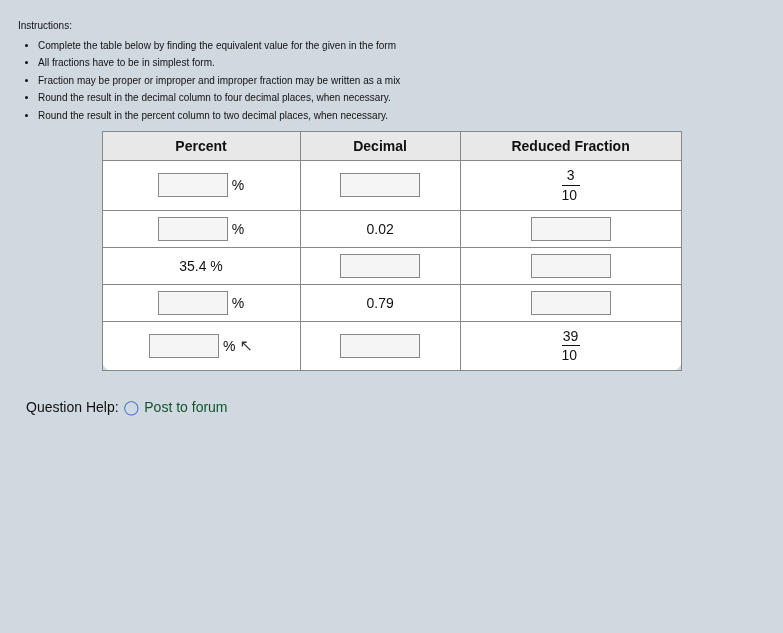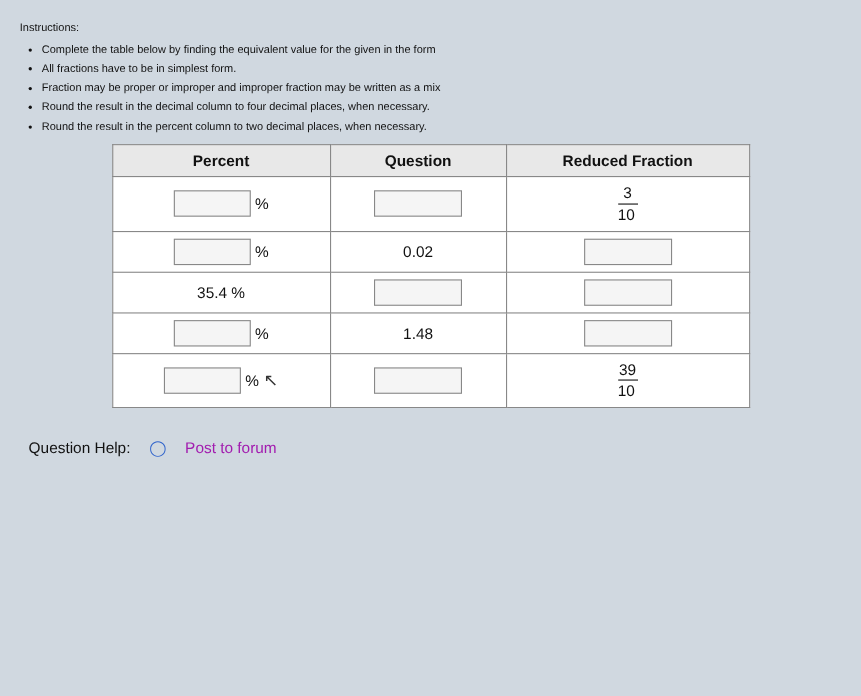--- a/index.html
+++ b/index.html
@@ -34,20 +34,21 @@
       margin-bottom: 18px;
       overflow-x: auto;
     }
 
     table {
       border-collapse: collapse;
       background: #fff;
       min-width: 520px;
       width: 580px;
       margin: 0 auto;
+      border-radius: 11px;
     }
 
     table th, table td {
       border: 1px solid #888;
       padding: 6px 10px;
       text-align: center;
       vertical-align: middle;
     }
 
     table th {
@@ -122,26 +123,26 @@
       border: 1px solid #aaa;
       padding: 4px 12px;
       font-size: 13px;
       cursor: pointer;
       border-radius: 2px;
     }
 
     .question-help-line {
       display: flex;
       align-items: flex-start;
-      gap: 17px;
+      gap: 5px;
       font-size: 14px;
     }
 
     .post-link {
-      color: #a21caf;
+      color: #14532d;
       text-decoration: none;
       font-size: 14px;
     }
 
     .forum-icon {
       font-size: 14px;
       color: #3366cc;
     }
 
     .cursor-arrow {
@@ -161,21 +162,21 @@
     <li>Round the result in the decimal column to four decimal places, when necessary.</li>
     <li>Round the result in the percent column to two decimal places, when necessary.</li>
   </ul>
 </div>
 
 <div class="table-wrapper">
   <table>
     <thead>
       <tr>
         <th>Percent</th>
-        <th>Question</th>
+        <th>Decimal</th>
         <th>Reduced Fraction</th>
       </tr>
     </thead>
     <tbody>
 
       <tr>
         <td>
           <div class="percent-cell">
             <input type="text" class="input-box input-small" value="" style="">
             <span>%</span>
@@ -220,21 +221,21 @@
       </tr>
 
       <tr>
         <td>
           <div class="percent-cell">
             <input type="text" class="input-box input-small" value="" style="">
             <span>%</span>
           </div>
         </td>
         <td>
-          <span class="static-value">1.48</span>
+          <span class="static-value">0.79</span>
         </td>
         <td class="fraction-cell">
           <input type="text" class="input-box" value="" style="">
         </td>
       </tr>
 
       <tr>
         <td>
           <div class="percent-cell">
             <input type="text" class="input-box input-small" value="" style="">

